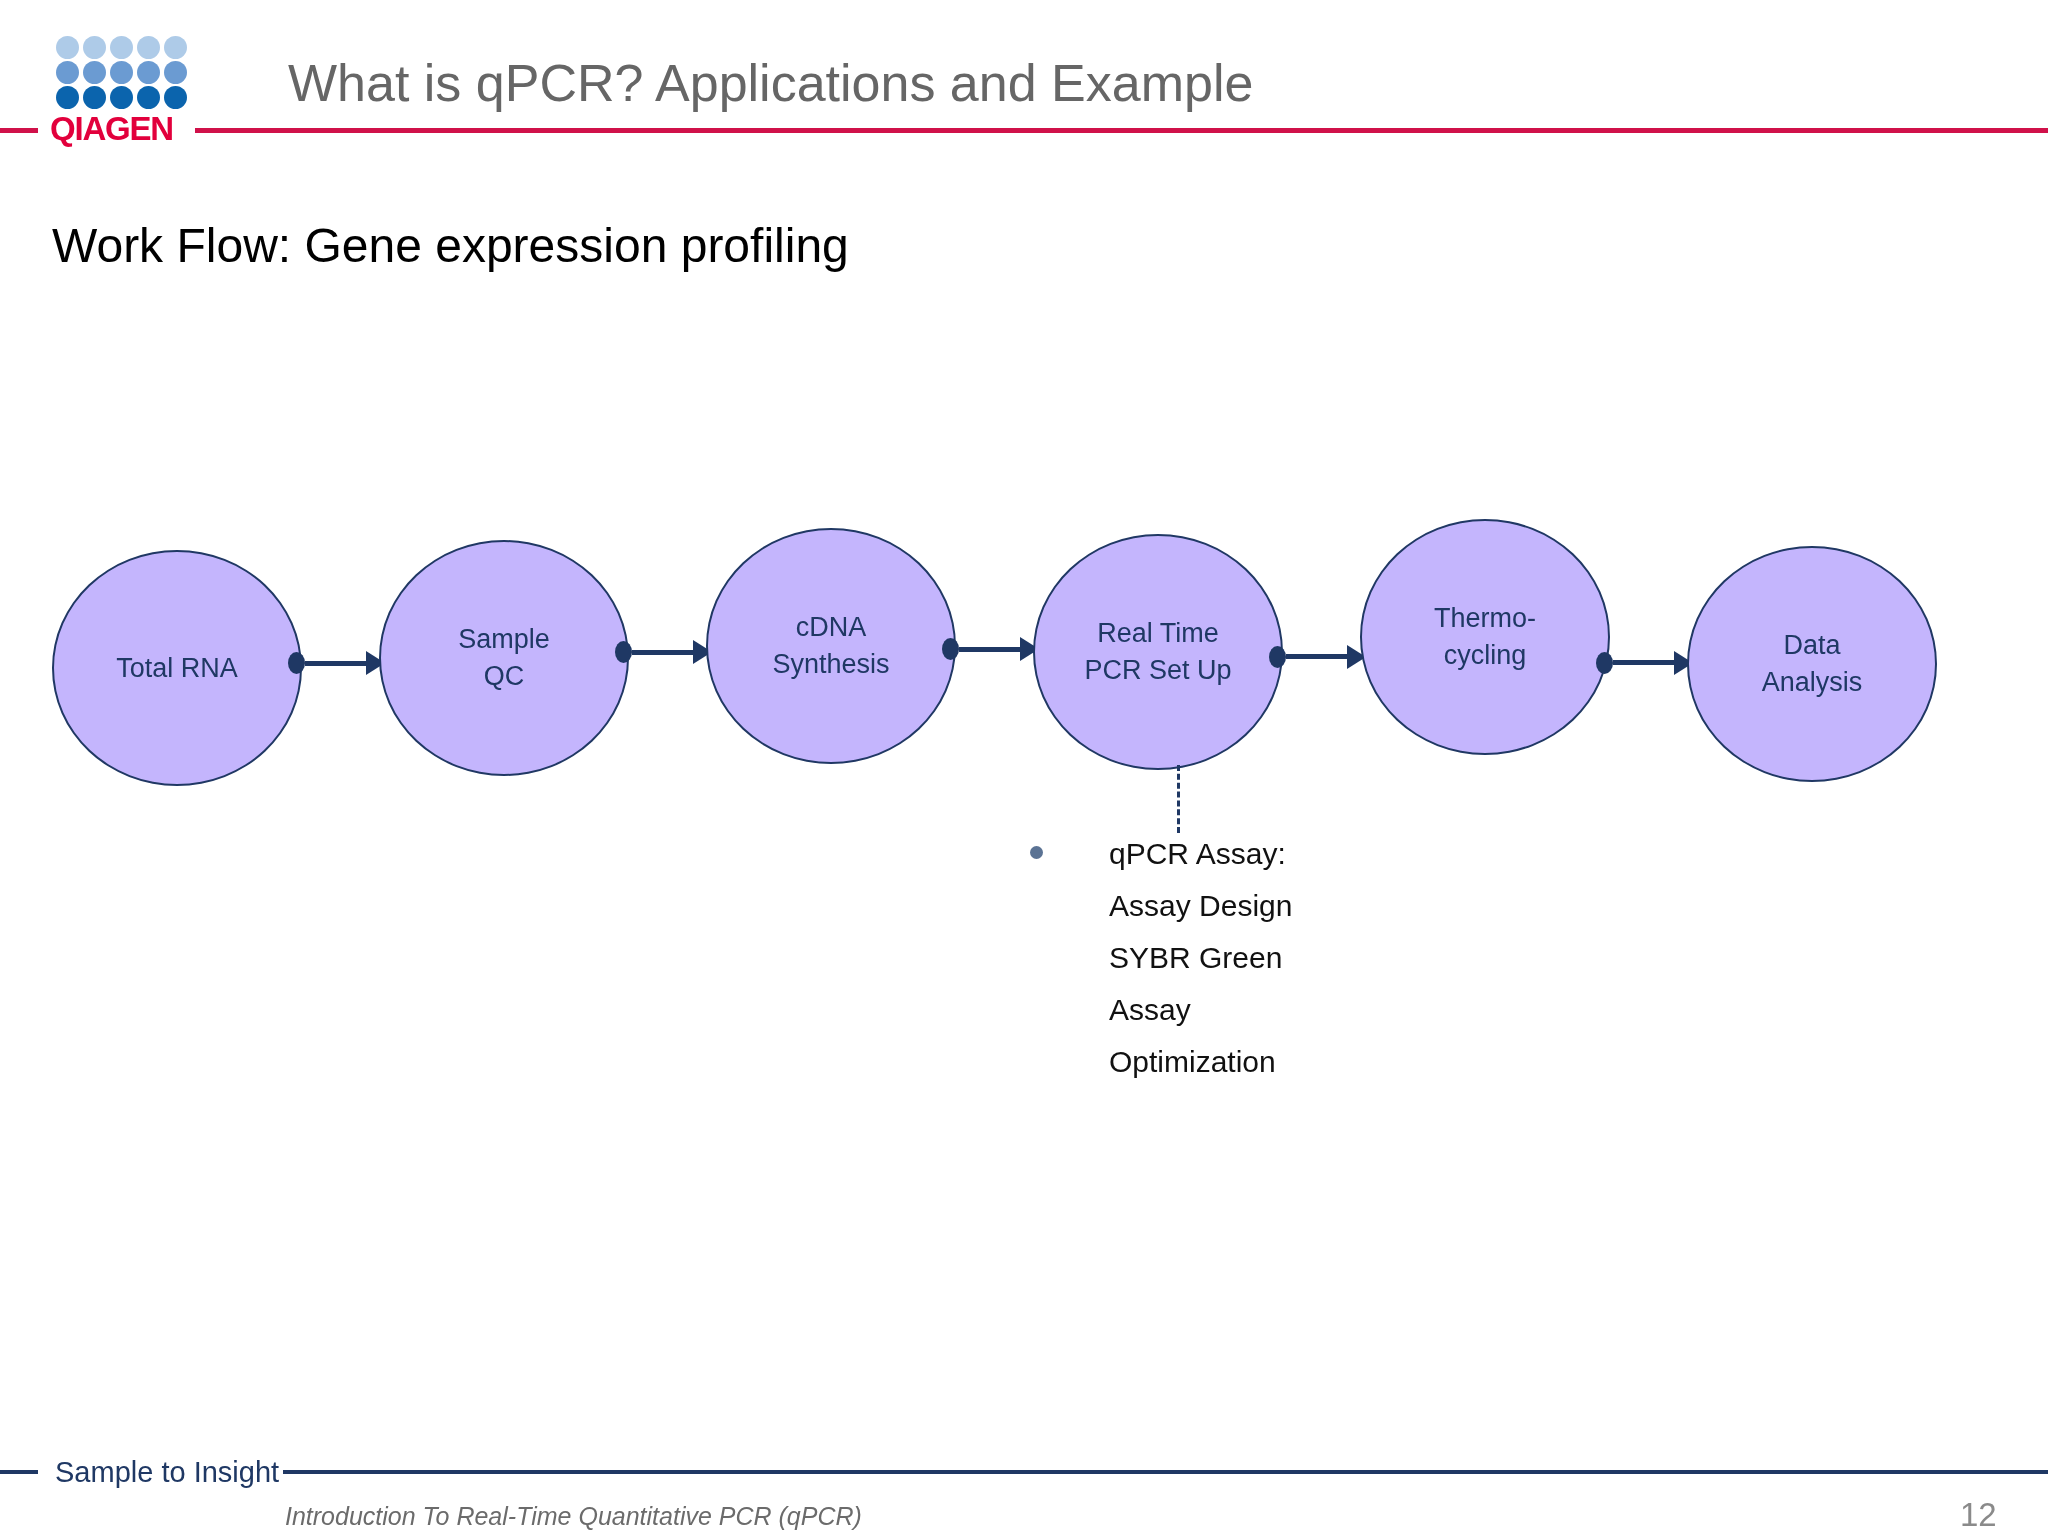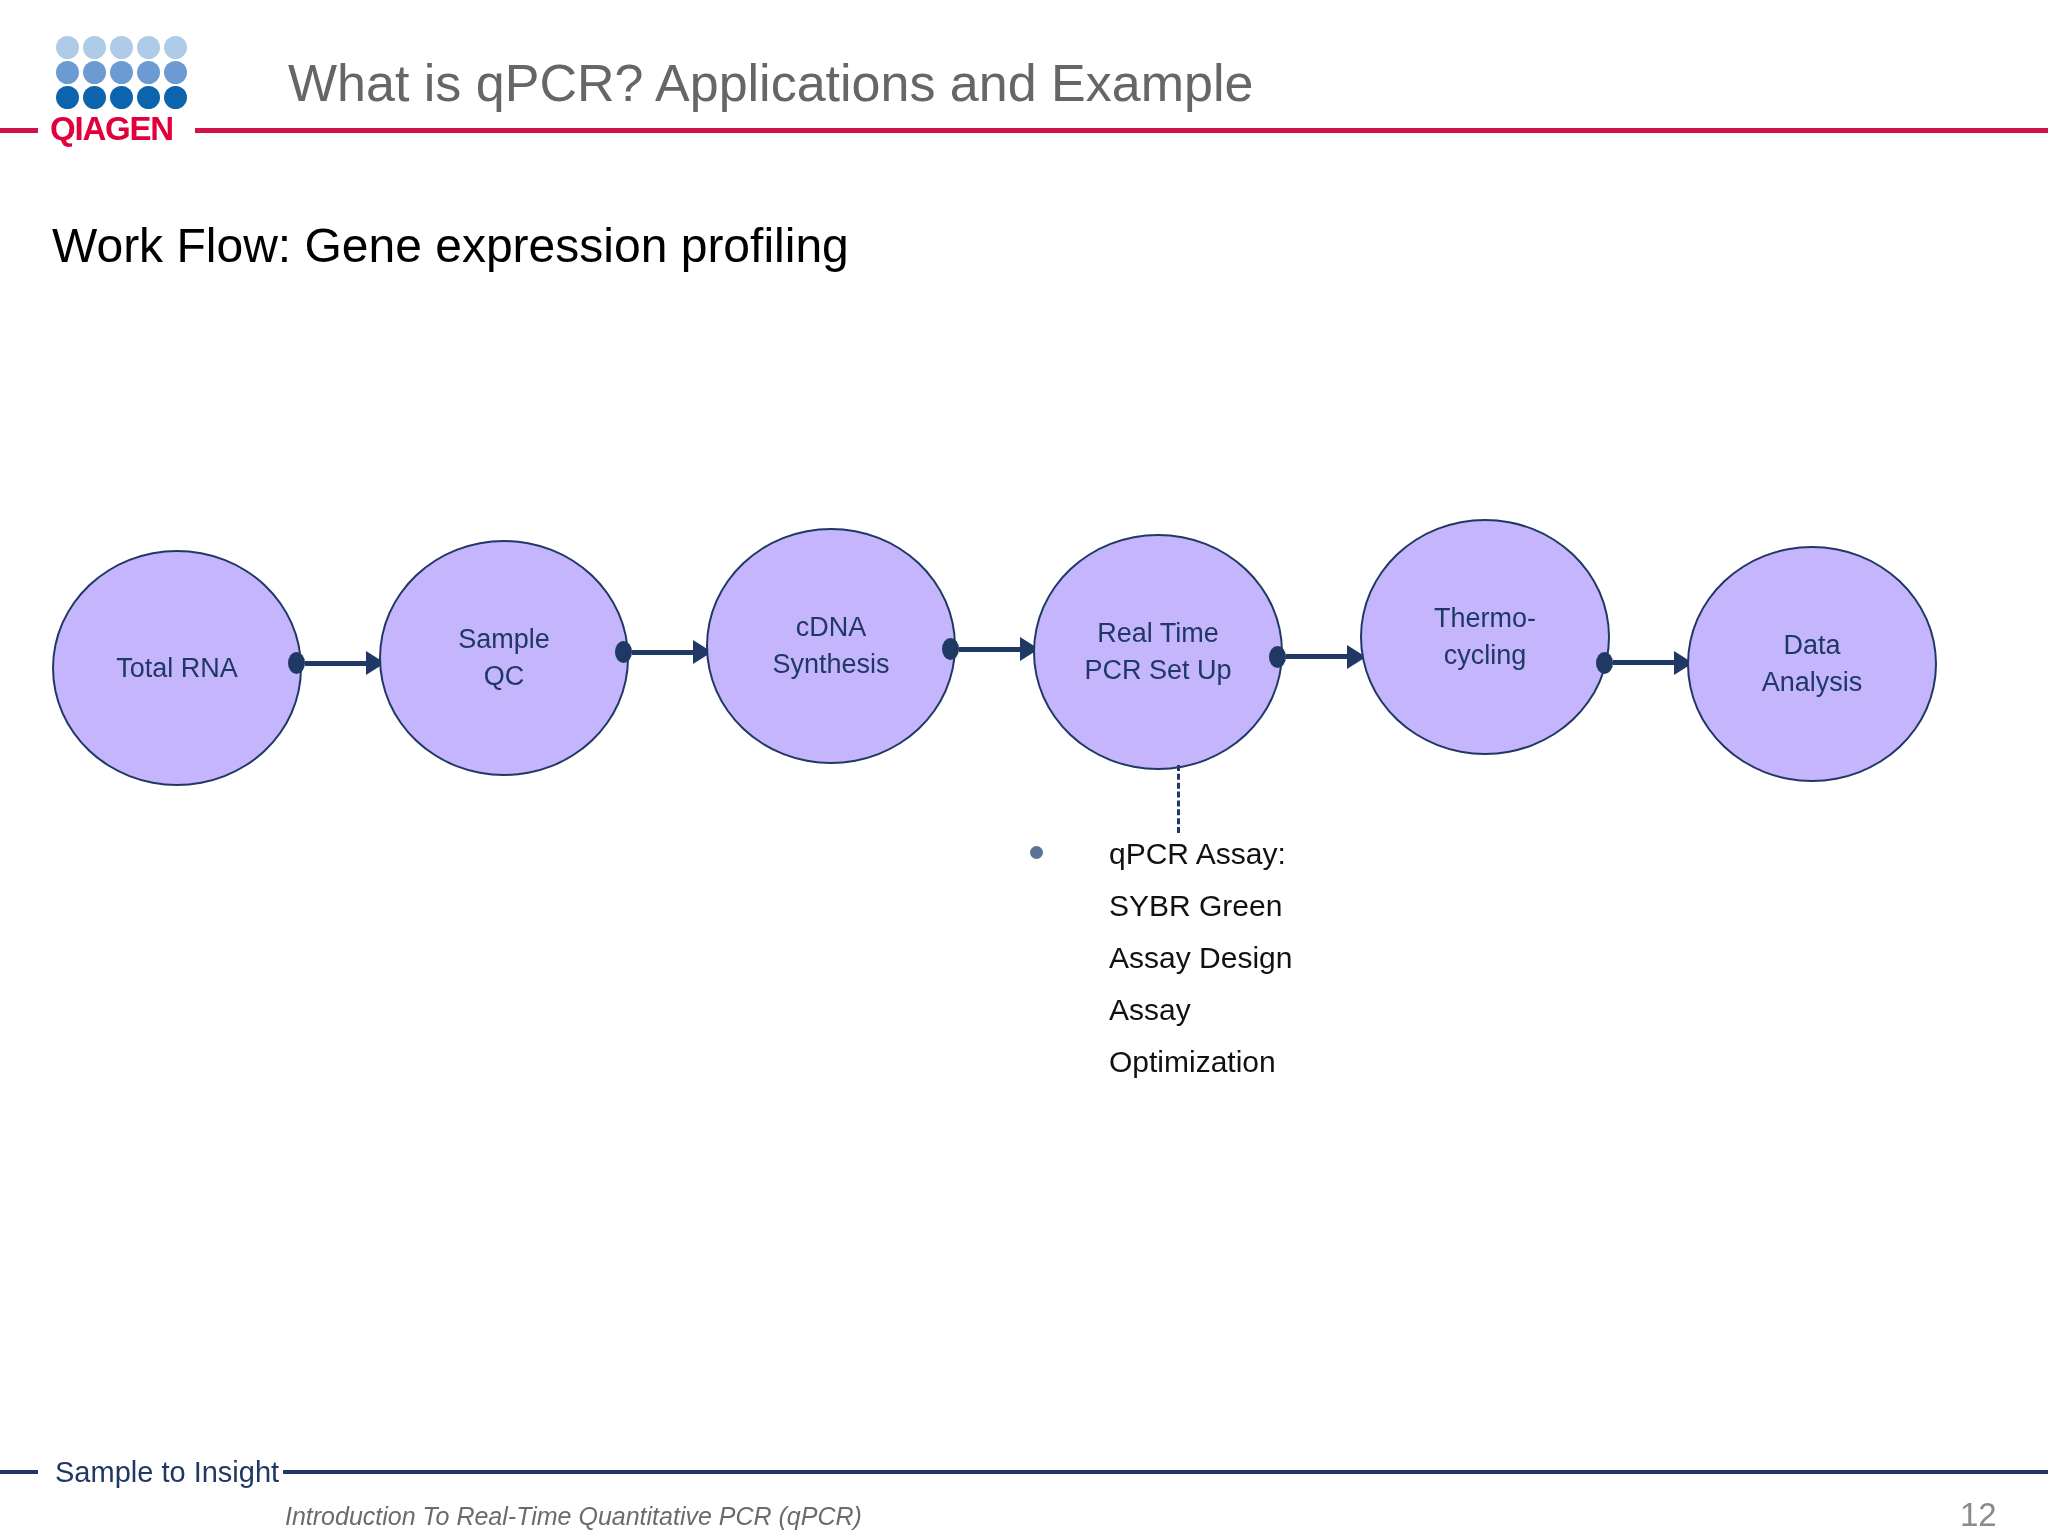--- a/index.html
+++ b/index.html
@@ -342,22 +342,22 @@
         <div class="node-label">Data
 Analysis</div>
       </div>
     </div>
 
   <div id="drop-line"></div>
 
   <div id="bullet-block">
     <div id="bullet-marker"></div>
   <div class="bullet-line">qPCR Assay:</div>
+      <div class="bullet-line">Assay Design</div>
       <div class="bullet-line">SYBR Green</div>
-      <div class="bullet-line">Assay Design</div>
       <div class="bullet-line">Assay
 Optimization</div>
     </div>
 
   <div id="footer-rule-left"></div>
   <div id="footer-tagline">Sample to Insight</div>
   <div id="footer-rule-right"></div>
   <div id="footer-subtitle">Introduction To Real-Time Quantitative PCR (qPCR)</div>
   <div id="page-number">12</div>
 

